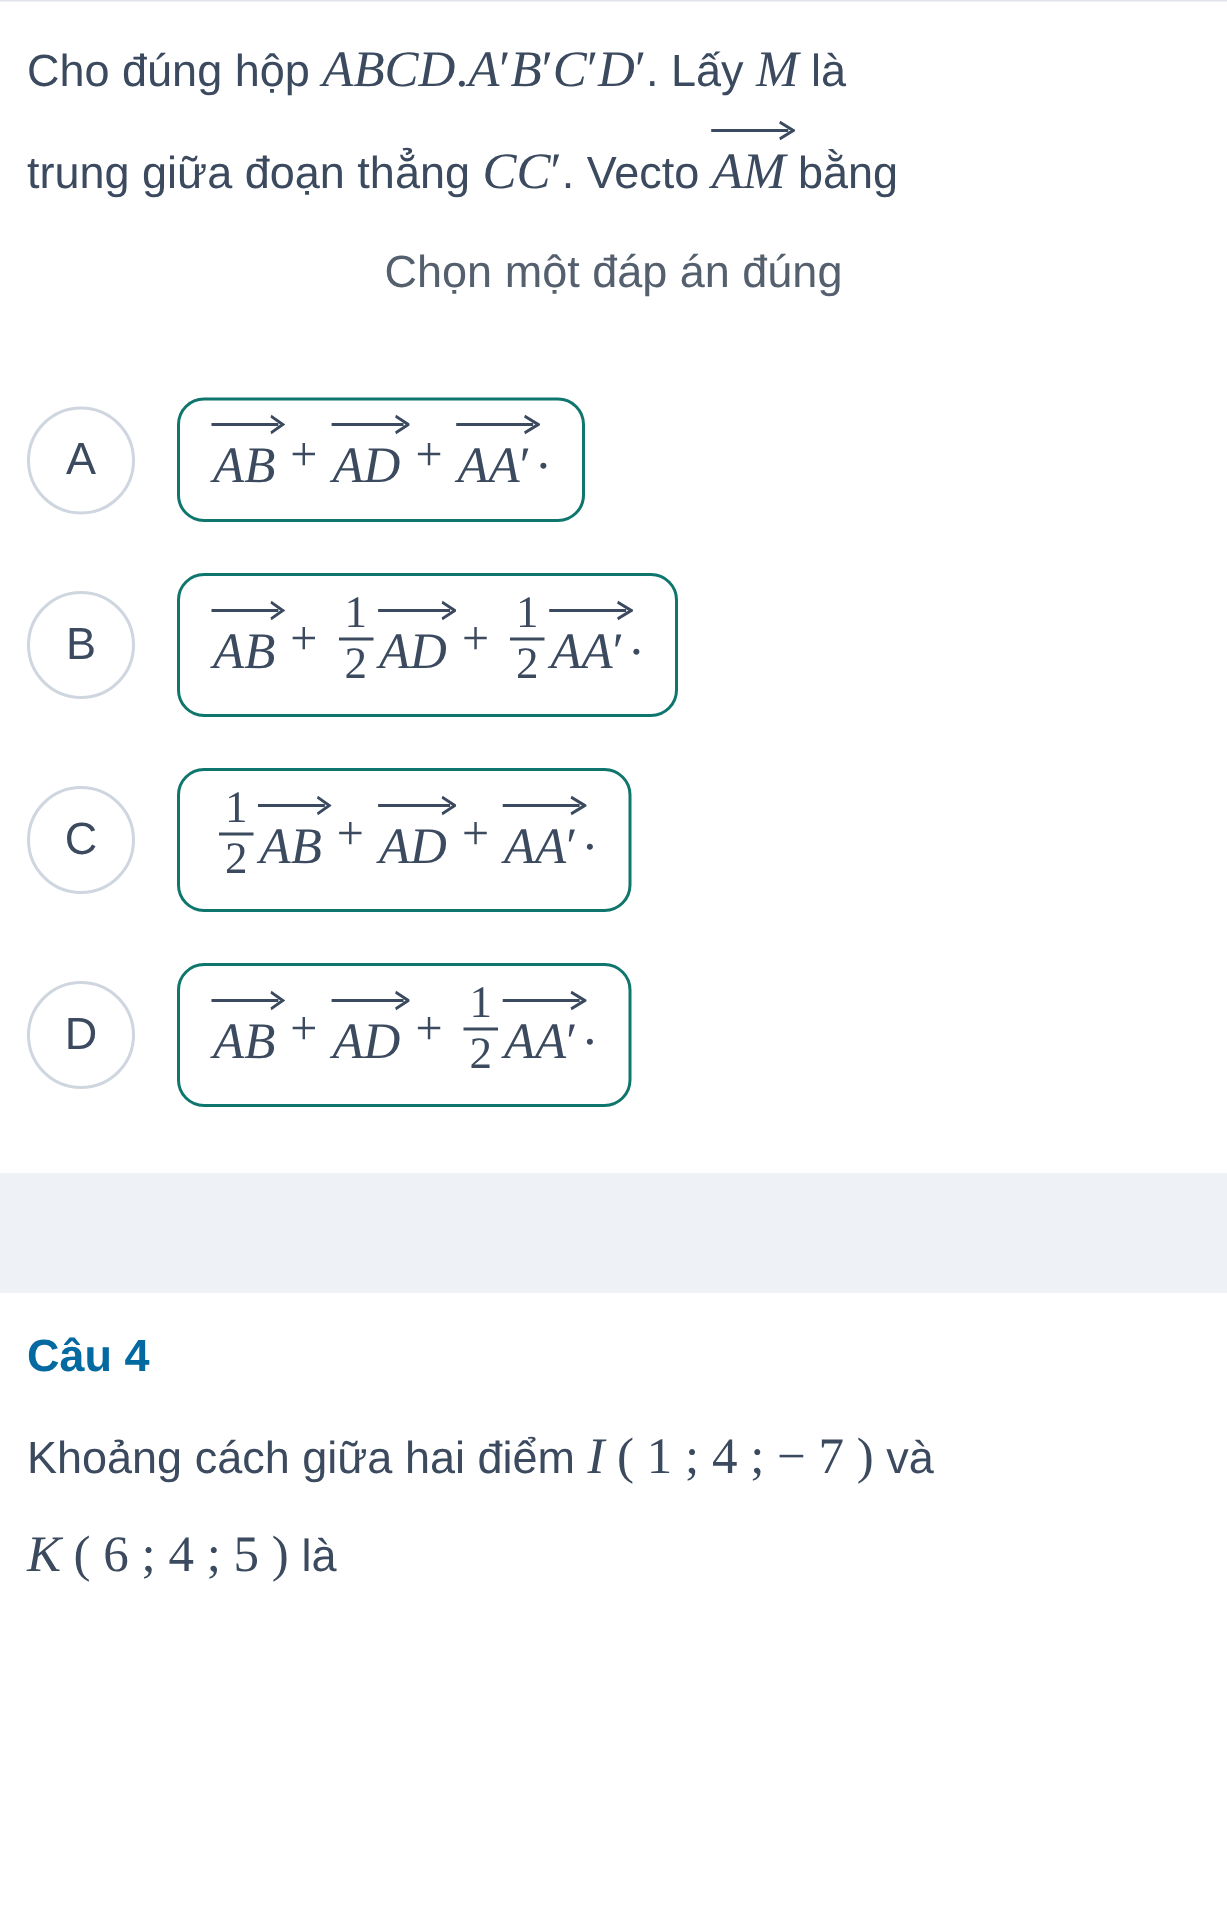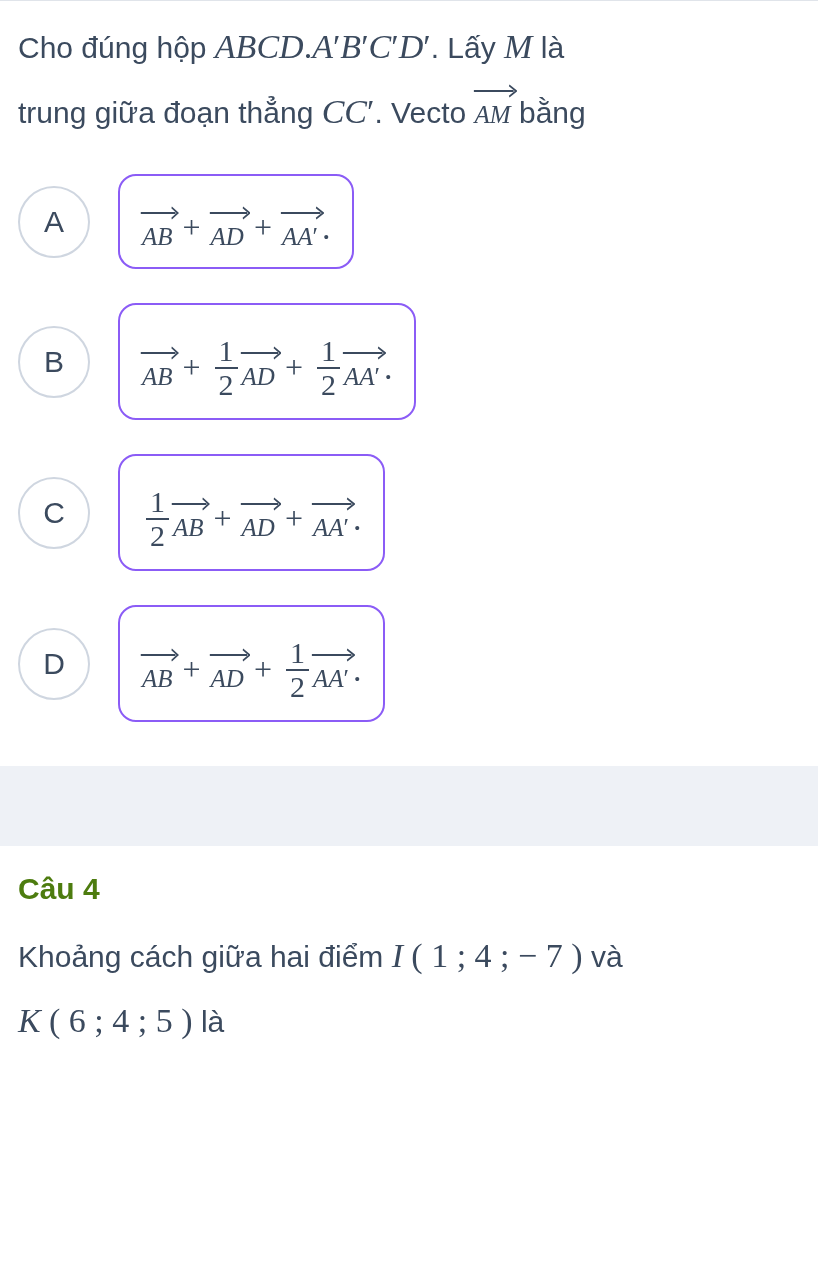--- a/index.html
+++ b/index.html
@@ -17,21 +17,21 @@
     font-size: 30px;
     line-height: 1.9;
     color: #3b4a5e;
   }
   .mi { font-family: 'Times New Roman', serif; font-style: italic; font-size: 34px; }
   .vec-wrap {
     display: inline-block;
     position: relative;
     font-family: 'Times New Roman', serif;
     font-style: italic;
-    font-size: 25px;
+    font-size: 34px;
     line-height: 1;
     padding-top: 18px;
   }
   .vec-wrap .arrow {
     position: absolute;
     left: -2px; right: -6px;
     top: 0;
     height: 14px;
   }
   .vec-wrap .arrow svg { width: 100%; height: 100%; display: block; }
@@ -56,23 +56,23 @@
     display: flex;
     align-items: center;
     justify-content: center;
     font-size: 30px;
     color: #3b4a5e;
     font-weight: 500;
     flex-shrink: 0;
     background: #fff;
   }
   .option-box {
-    border: 2px solid #8b5cf6;
+    border: 2px solid #0f766e;
     border-radius: 18px;
-    padding: 30px 22px 18px;
+    padding: 9px 22px 18px;
     font-family: 'Times New Roman', serif;
     font-size: 34px;
     color: #3b4a5e;
     display: flex;
     align-items: center;
     flex-wrap: nowrap;
     justify-content: center;
   }
   .plus { font-family: 'Times New Roman', serif; font-style: normal; padding: 0 10px; font-size: 32px; }
   .frac {
@@ -93,21 +93,21 @@
   .spacer-band {
     height: 80px;
     background: #eef1f6;
   }
   .q4 {
     padding: 26px 18px 30px;
   }
   .q4-title {
     font-size: 30px;
     font-weight: 700;
-    color: #4d7c0f;
+    color: #0369a1;
     margin-bottom: 18px;
   }
   .q4-text {
     font-size: 30px;
     line-height: 1.9;
     color: #3b4a5e;
   }
   .tuple { font-family: Liberation Serif, serif; font-style: normal; font-size: 34px; }
 </style>
 </head>
@@ -127,20 +127,21 @@
           <svg viewBox="0 0 100 20" preserveAspectRatio="none">
             <line x1="2" y1="10" x2="92" y2="10" stroke="#3b4a5e" stroke-width="3"></line>
             <polyline points="82,2 98,10 82,18" fill="none" stroke="#3b4a5e" stroke-width="3"></polyline>
           </svg>
         </span>
       <span>AM</span>
     </span>
     <span>  bằng</span>
   </div>
 
+  <div class="instruct">Chọn một đáp án đúng</div>
 </div>
 
 <div class="options">
 
   <div class="option-row">
     <div class="option-letter">A</div>
     <div class="option-box">
       <span class="vec-wrap">
         <span class="arrow">
             <svg viewBox="0 0 100 20" preserveAspectRatio="none">

